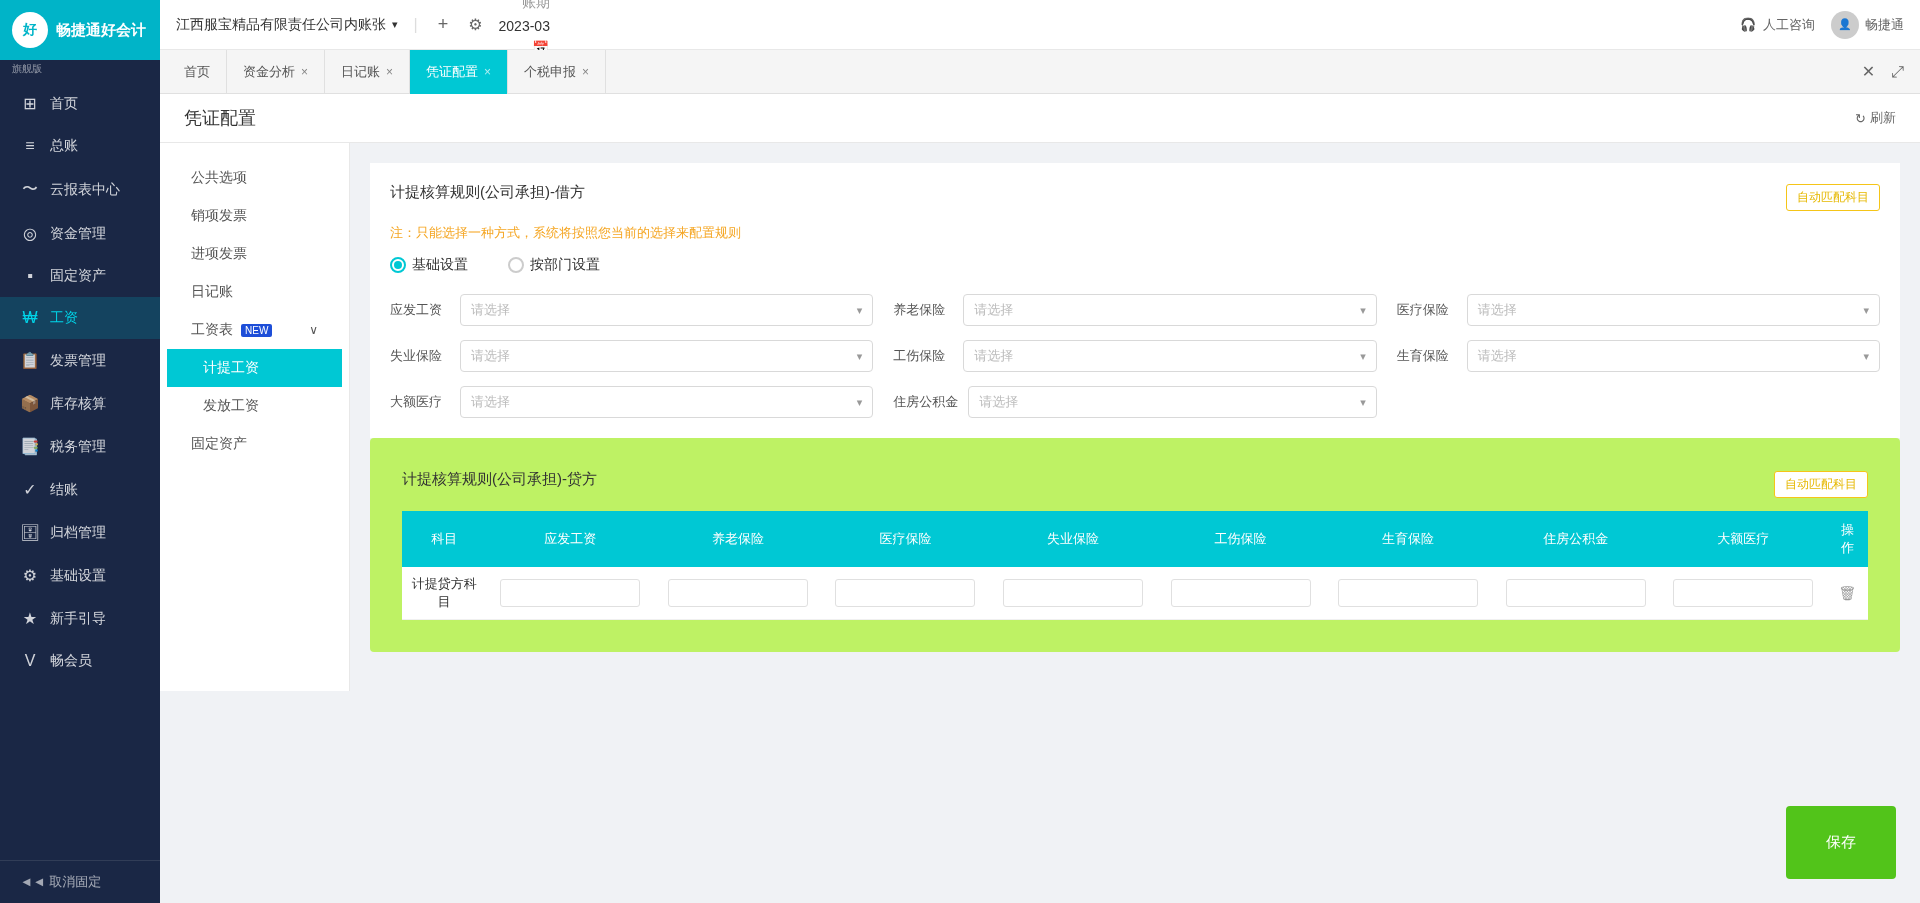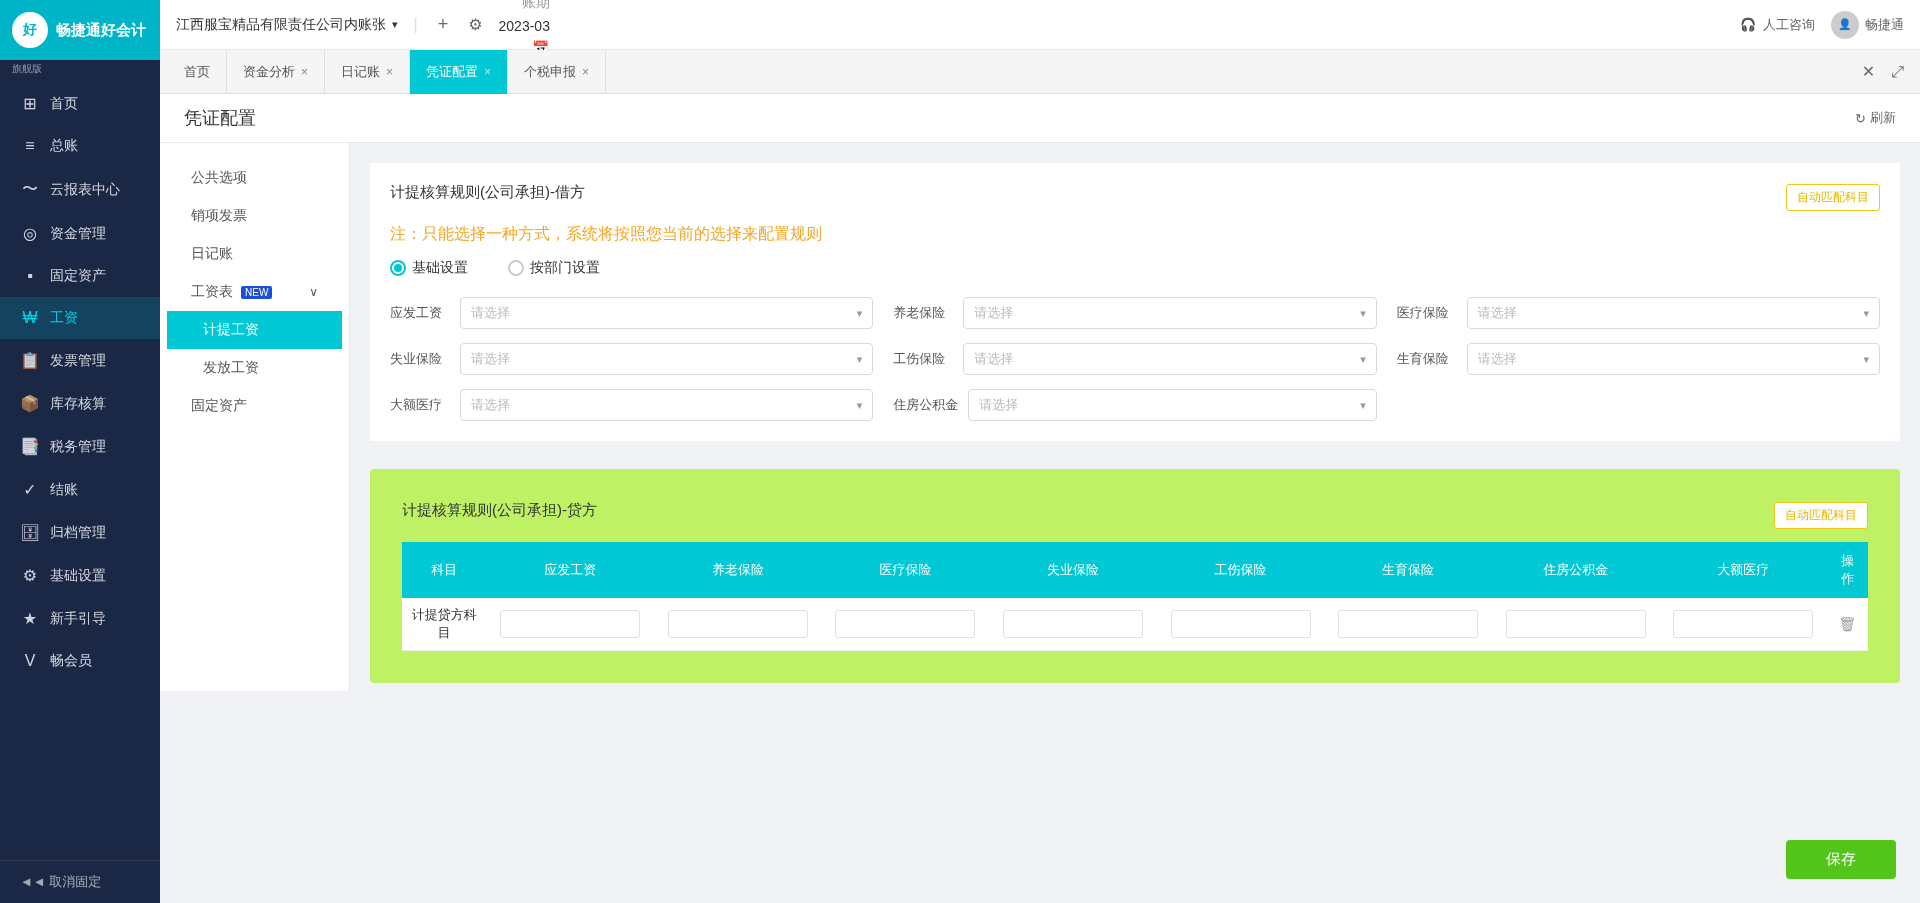--- a/index.html
+++ b/index.html
@@ -141,24 +141,24 @@
     .expand-arrow { font-size: 12px; }
 
     
     .right-content { flex: 1; overflow-y: auto; padding: 20px; background: #f0f2f5; position: relative; }
 
     
     .section-card {
       background: #fff;
       border-radius: 0;
       padding: 20px;
-      margin-bottom: 28px;
+      margin-bottom: 0;
     }
     .section-title { font-size: 15px; color: #333; font-weight: 500; margin-bottom: 10px; }
-    .section-note { font-size: 16px; color: #f5a623; margin-bottom: 14px; }
+    .section-note { font-size: 13px; color: #f5a623; margin-bottom: 14px; }
 
     
     .radio-group { display: flex; align-items: center; gap: 40px; margin-bottom: 20px; }
     .radio-item { display: flex; align-items: center; gap: 6px; font-size: 14px; color: #333; cursor: pointer; }
     .radio-circle {
       width: 16px; height: 16px; border-radius: 50%;
       border: 2px solid #ccc;
       display: flex; align-items: center; justify-content: center;
       background: #fff;
     }
@@ -226,21 +226,21 @@
       border: 1px solid #e0e0e0;
       border-radius: 3px;
       padding: 0 6px;
       font-size: 12px;
     }
     .delete-icon { color: #999; cursor: pointer; font-size: 14px; }
     .save-btn {
       background: #52c41a;
       color: #fff;
       border: none;
-      padding: 10px 40px;
+      padding: 27px 40px;
       font-size: 15px;
       border-radius: 4px;
       cursor: pointer;
       text-align: center;
     }
 
     
     .right-content::-webkit-scrollbar { width: 6px; }
     .right-content::-webkit-scrollbar-track { background: #f0f0f0; }
     .right-content::-webkit-scrollbar-thumb { background: #ccc; border-radius: 3px; }
@@ -384,20 +384,23 @@
     </div>
 
     <div class="content-body">
 
       <div class="left-menu">
         <div class="left-menu-item">
           <span>公共选项</span>
         </div>
         <div class="left-menu-item">
           <span>销项发票</span>
+        </div>
+        <div class="left-menu-item">
+          <span>进项发票</span>
         </div>
         <div class="left-menu-item">
           <span>日记账</span>
         </div>
         <div class="left-menu-item">
           <span style="display:flex;align-items:center;gap:4px;">
             <span>工资表</span>
             <span class="new-badge">NEW</span>
           </span>
           <span class="expand-arrow">∨</span>

